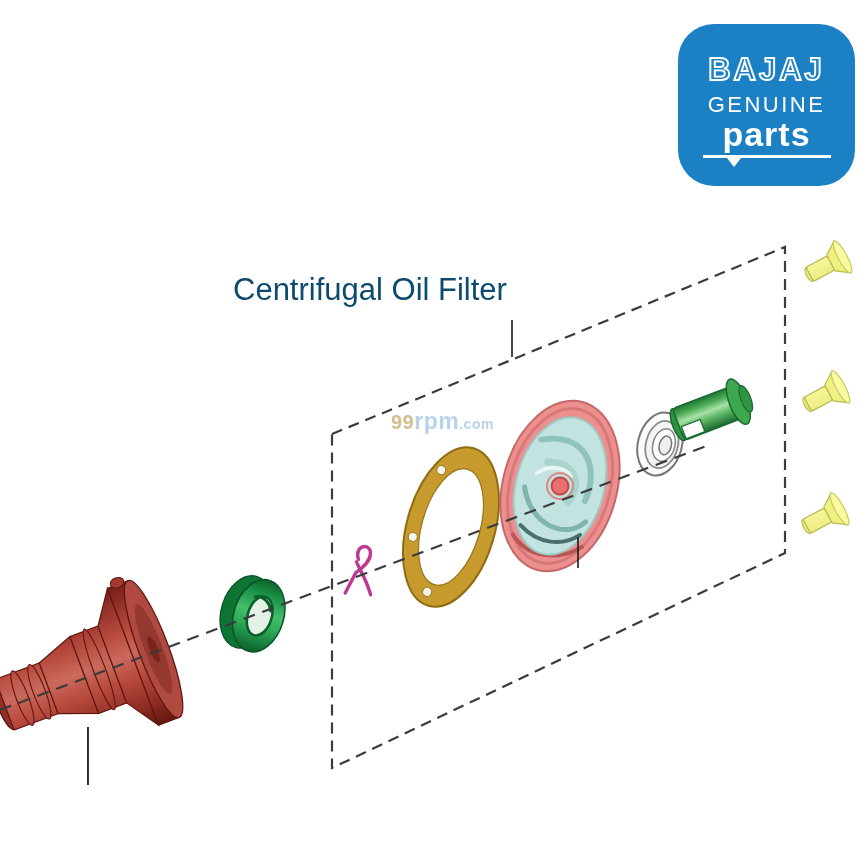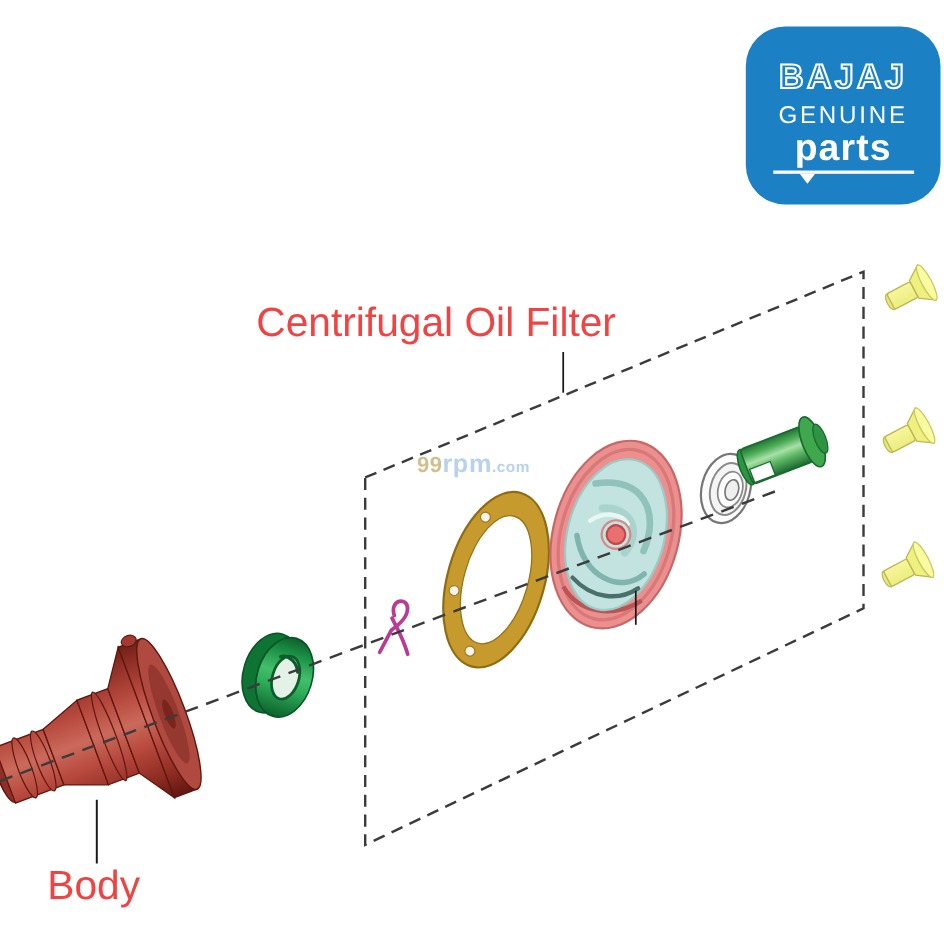--- a/index.html
+++ b/index.html
@@ -34,29 +34,29 @@
     position:relative; width:128px; height:3px; background:#ffffff; margin-top:3px;
   }
   .logo-arrow {
     position:absolute; left:24px; top:3px; width:0; height:0;
     border-left:7px solid transparent; border-right:7px solid transparent;
     border-top:9px solid #ffffff;
   }
 
   
   .part-label {
-    position:absolute; color:#ef4444; font-size:37px; line-height:1.05;
+    position:absolute; color:#0c4a6e; font-size:31px; line-height:1.05;
     white-space:nowrap;
   }
   .title-label { left:233px; top:274px; }
   .body-label  { left:43px;  top:786px; }
 
   
   .watermark {
-    position:absolute; left:379px; top:408px; white-space:nowrap;
+    position:absolute; left:391px; top:408px; white-space:nowrap;
     opacity:0.85; letter-spacing:0.5px;
   }
   .wm-num  { color:#C9B57A; font-size:20px; font-weight:600; }
   .wm-name { color:#ABCBE8; font-size:23px; font-weight:bold; }
   .wm-tld  { color:#ABCBE8; font-size:14px; font-weight:bold; }
 </style>
 </head>
 <body>
 
 <div class="canvas">
@@ -191,17 +191,16 @@
   <div class="logo">
     <div class="logo-brand">BAJAJ</div>
     <div class="logo-genuine">GENUINE</div>
     <div class="logo-parts">parts</div>
     <div class="logo-underline">
       <span class="logo-arrow"></span>
     </div>
   </div>
 
   <div class="part-label title-label">Centrifugal Oil Filter</div>
-  <div class="part-label body-label">Body</div>
 
   <div class="watermark"><span class="wm-num">99</span><span class="wm-name">rpm</span><span class="wm-tld">.com</span></div>
 
 </div>
 
 </body></html>

